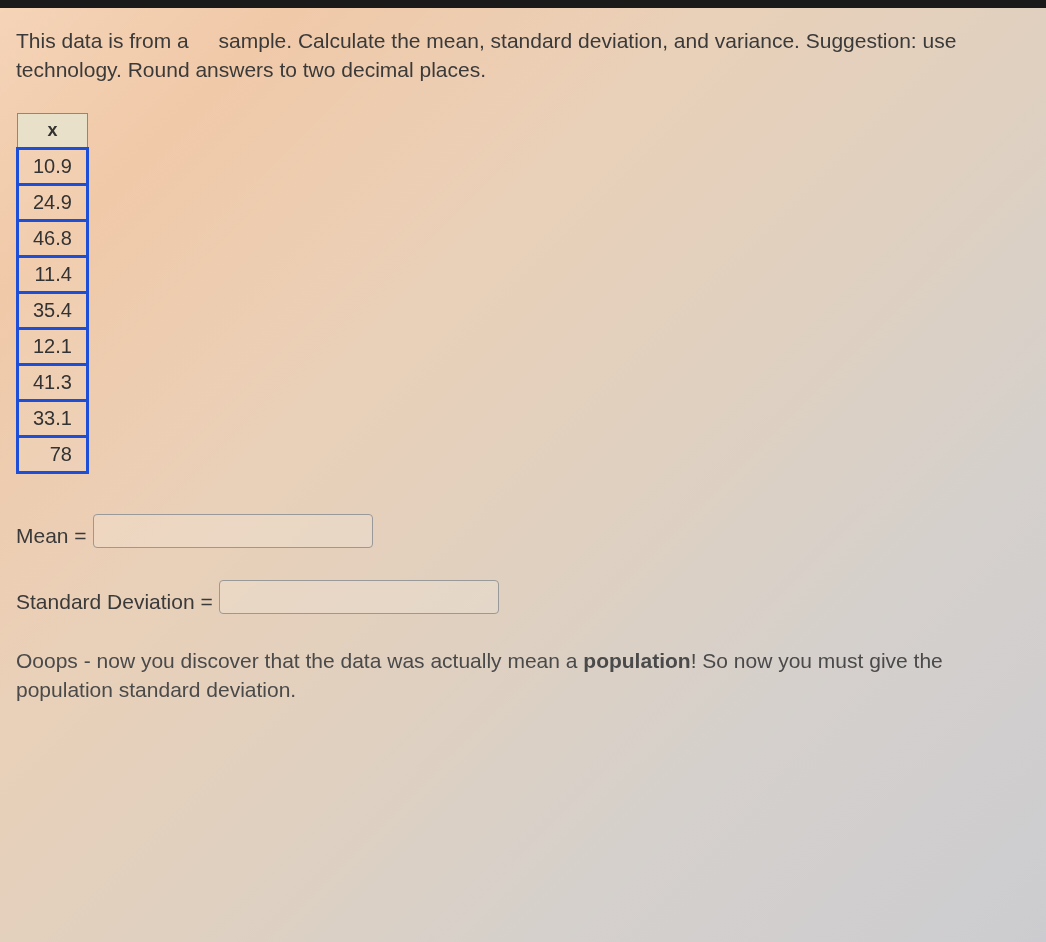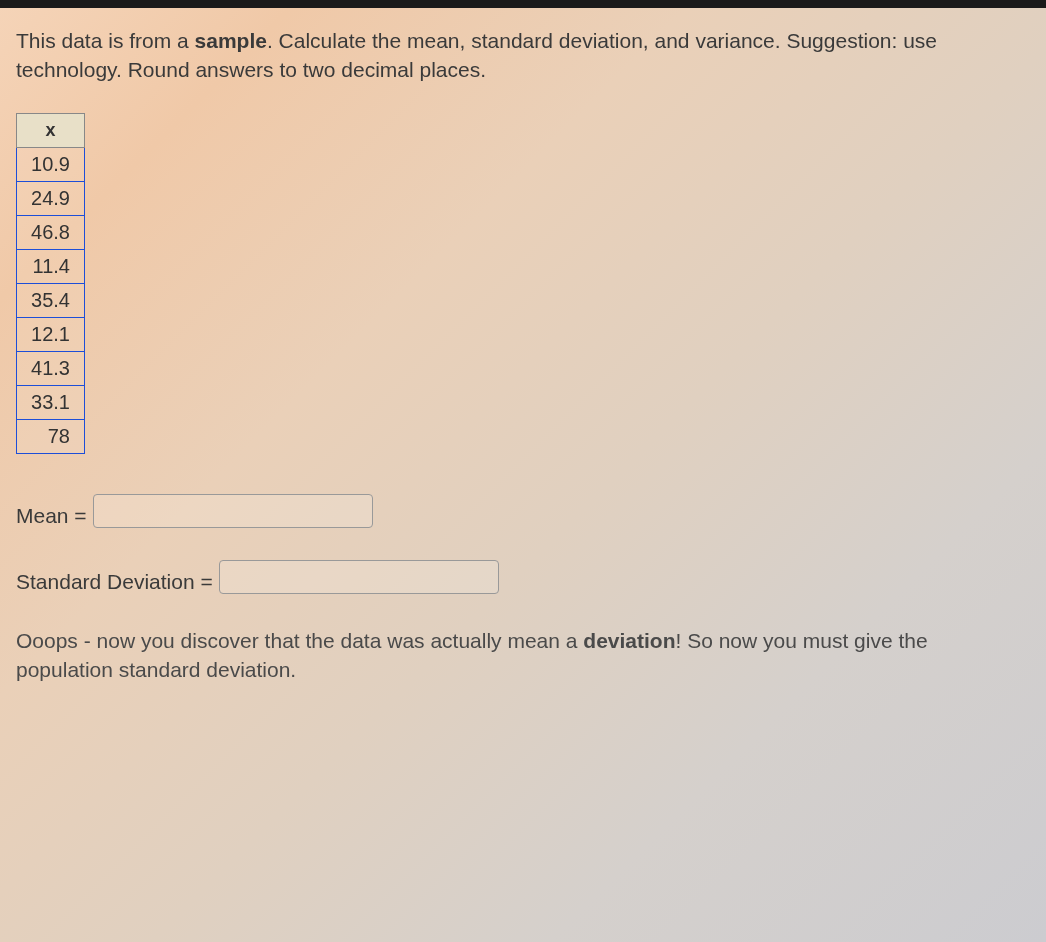--- a/index.html
+++ b/index.html
@@ -23,37 +23,38 @@
     .content {
       padding: 18px 16px;
     }
     .instructions {
       font-size: 21px;
       color: #3a3a3a;
       line-height: 1.4;
       margin-bottom: 28px;
     }
     .instructions .bold {
-      font-weight: bold;
+      font-weight: normal;
+      margin-left: 24px;
     }
     .data-table {
       border-collapse: collapse;
       margin-bottom: 40px;
     }
     .data-table th {
       background: #e8e0c8;
       border: 1px solid #888;
       padding: 6px 24px;
       font-size: 18px;
       font-weight: bold;
       text-align: center;
       color: #333;
     }
     .data-table td {
-      border: 1px solid #1d4ed8;
+      border: 3px solid #1d4ed8;
       padding: 5px 14px;
       font-size: 20px;
       text-align: right;
       color: #333;
       min-width: 68px;
       background: rgba(255,255,255,0.08);
     }
     .answer-row {
       margin-bottom: 32px;
       display: flex;
@@ -137,17 +138,17 @@
     <input type="text" class="answer-input" style="">
   </div>
 
   <div class="answer-row">
     <label>Standard Deviation =</label>
     <input type="text" class="answer-input" style="">
   </div>
 
 
   <p class="ooops-text">
-    <span>Ooops - now you discover that the data was actually mean a </span><span class="bold">deviation</span><span>! So now you must give the population standard deviation.</span>
+    <span>Ooops - now you discover that the data was actually mean a </span><span class="bold">population</span><span>! So now you must give the population standard deviation.</span>
   </p>
 
 
 </div>
 
 </body></html>

